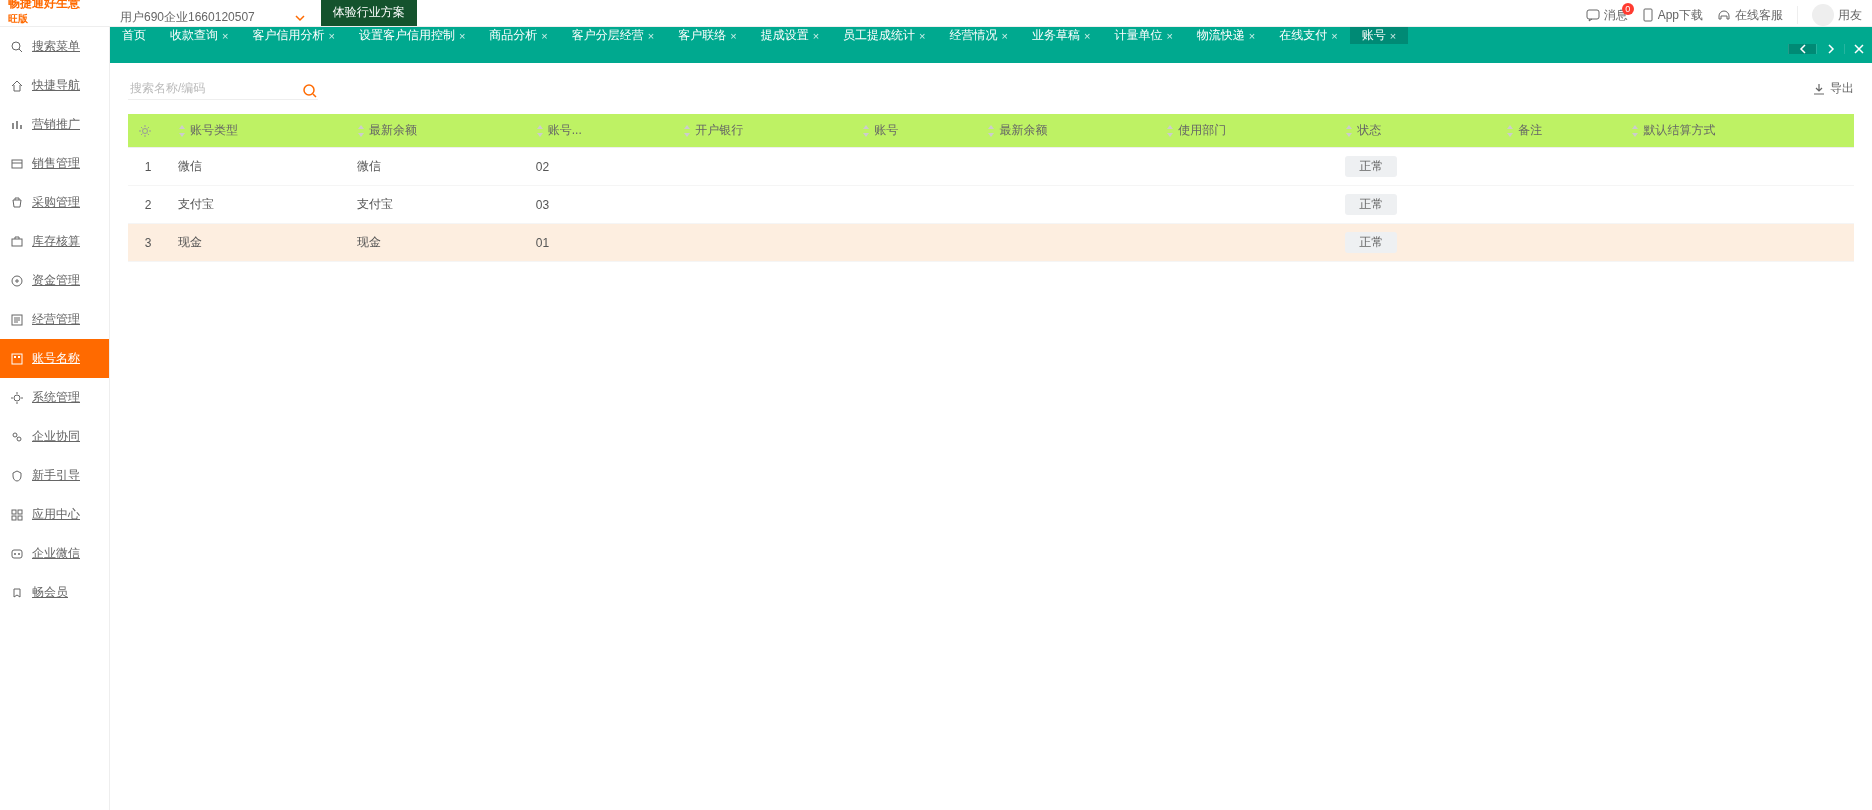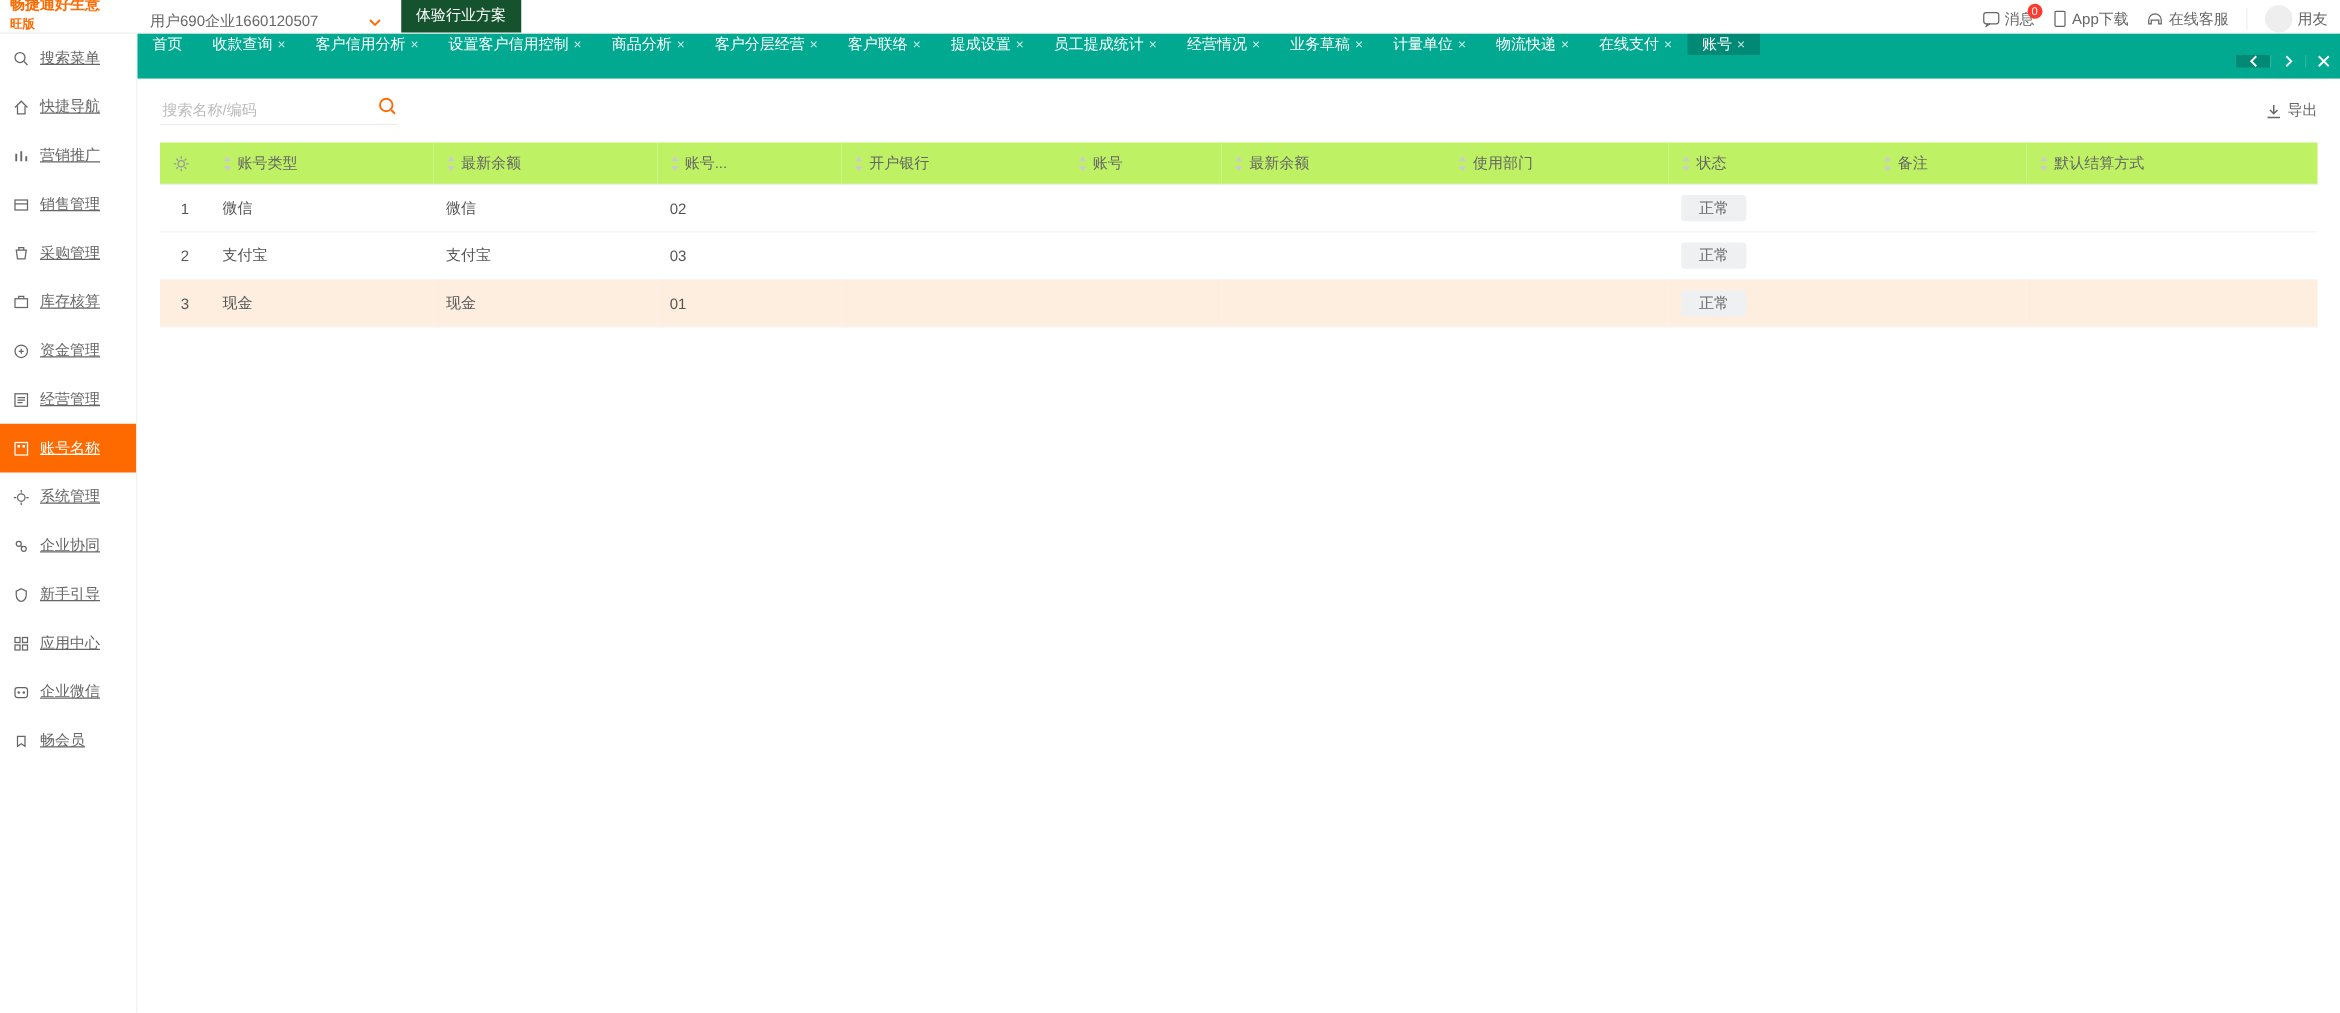--- a/index.html
+++ b/index.html
@@ -36,21 +36,21 @@
 .tab { display: flex; align-items: center; padding: 0 12px; cursor: pointer; white-space: nowrap; font-size: 12px; }
 .tab .close { margin-left: 4px; font-size: 11px; opacity: .8; }
 .tab.active { background: #008a75; }
 .tabs-controls { display: flex; margin-left: auto; }
 .tab-ctrl { width: 28px; display: flex; align-items: center; justify-content: center; cursor: pointer; border-left: 1px solid rgba(255,255,255,.15); background: #00a98f; }
 .tab-ctrl:first-child { background: #008a75; }
 
 
 .content { flex: 1; background: #fff; margin: 0; padding: 14px 18px; overflow: auto; }
 .toolbar { display: flex; align-items: center; margin-bottom: 14px; }
-.search-box { display: flex; align-items: flex-start; border-bottom: 1px solid #eee; width: 190px; }
+.search-box { display: flex; align-items: flex-end; border-bottom: 1px solid #eee; width: 190px; }
 .search-box input { border: none; outline: none; padding: 4px 2px; font-size: 12px; flex: 1; color: #333; }
 .search-box input::placeholder { color: #bbb; }
 .search-box .icon { color: #ff6a00; cursor: pointer; }
 .toolbar-spacer { flex: 1; }
 .export-btn { display: flex; align-items: center; gap: 4px; color: #666; cursor: pointer; }
 
 
 .tbl { width: 100%; border-collapse: collapse; }
 .tbl th { background: #bef264; text-align: left; font-weight: normal; color: #666; padding: 8px 10px; font-size: 12px; border-bottom: 1px solid #eee; white-space: nowrap; }
 .tbl th .sort { color: #ccc; margin-right: 4px; font-size: 10px; display: inline-block; line-height: 6px; vertical-align: middle; }

